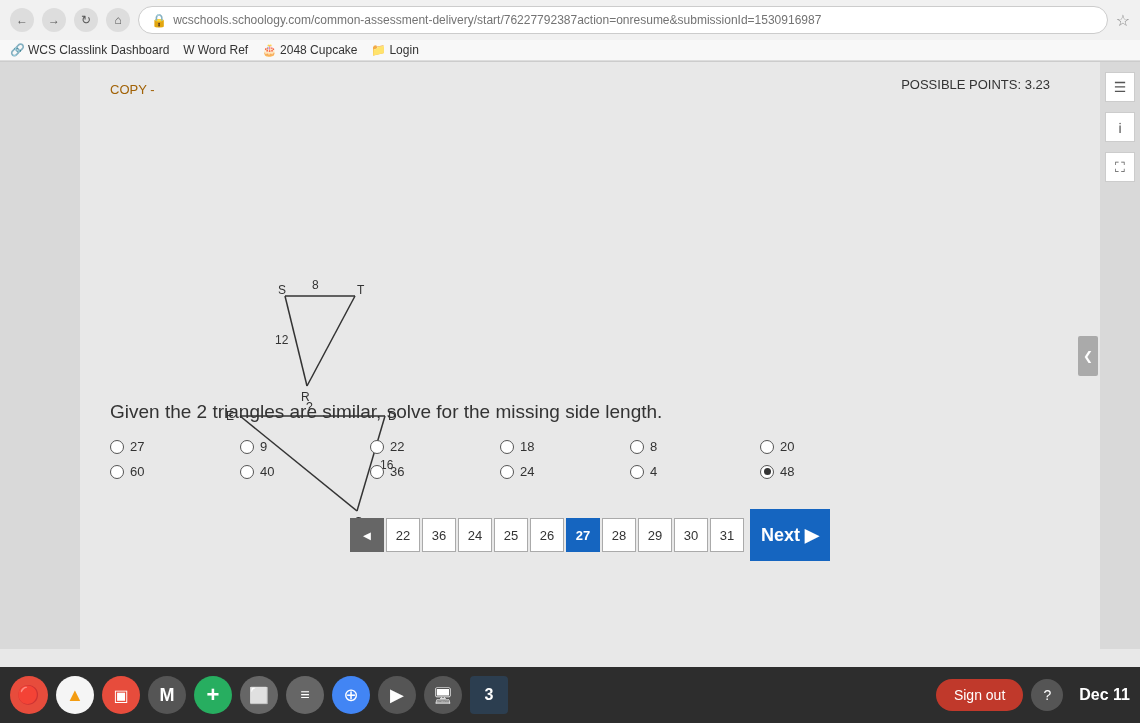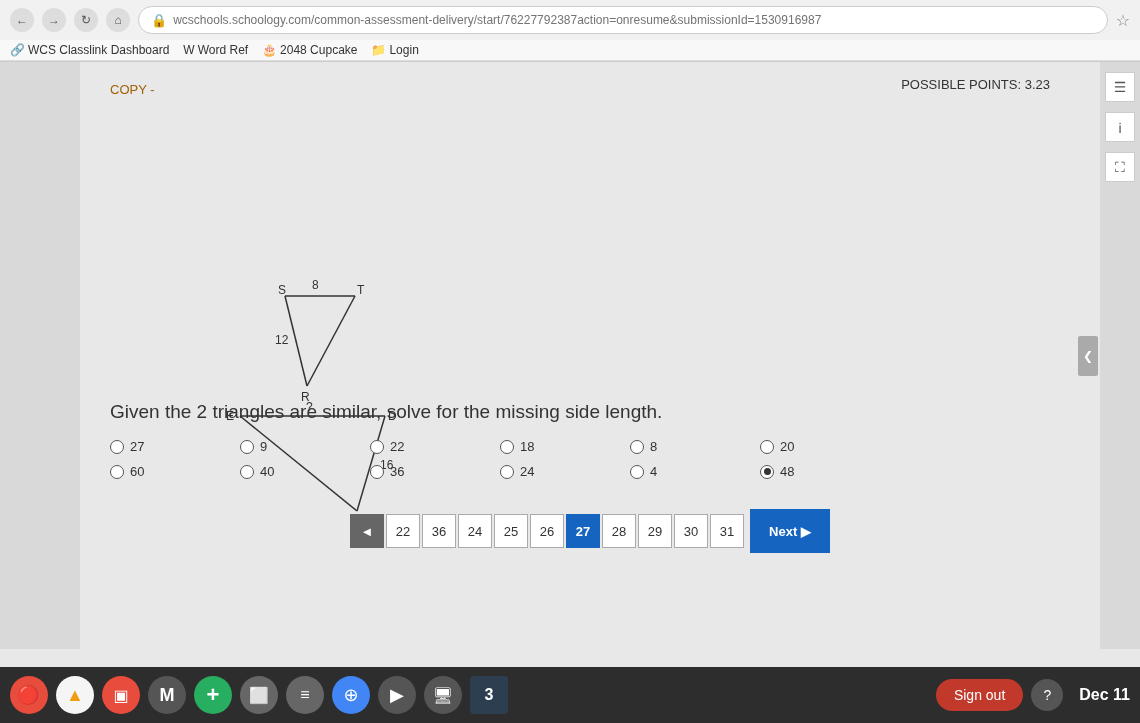--- a/index.html
+++ b/index.html
@@ -216,25 +216,25 @@
     }
 
     .page-btn.prev {
       background: #666;
       color: white;
       border-color: #666;
     }
 
     .next-btn {
       min-width: 80px;
-      height: 44px;
+      height: 52px;
       background: #1565c0;
       color: white;
       border: none;
-      font-size: 13px;
+      font-size: 18px;
       font-weight: bold;
       cursor: pointer;
       display: flex;
       align-items: center;
       justify-content: center;
       margin-left: 4px;
     }
 
     
     .right-sidebar {

